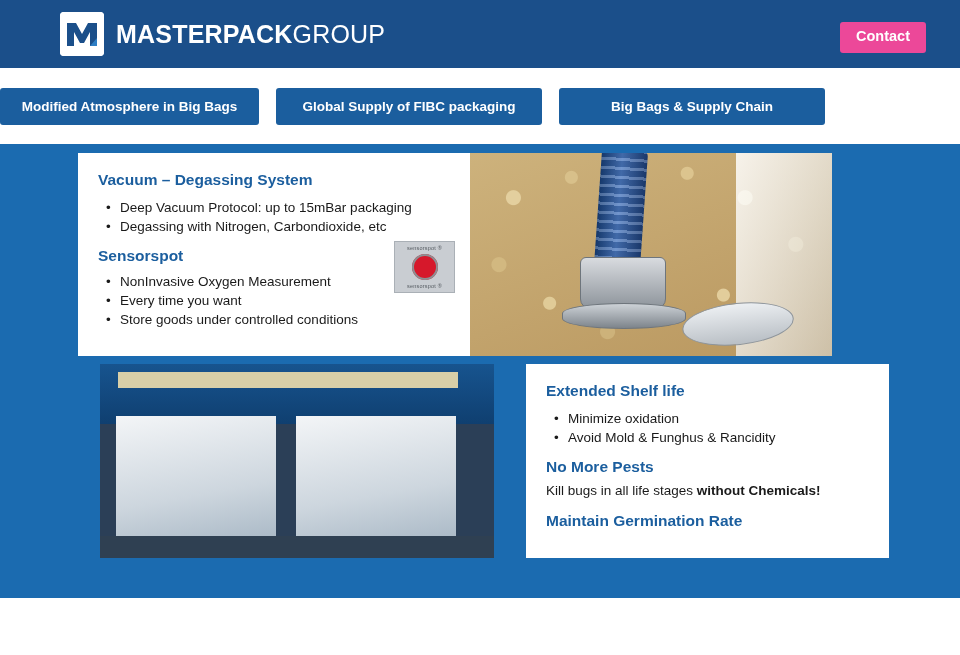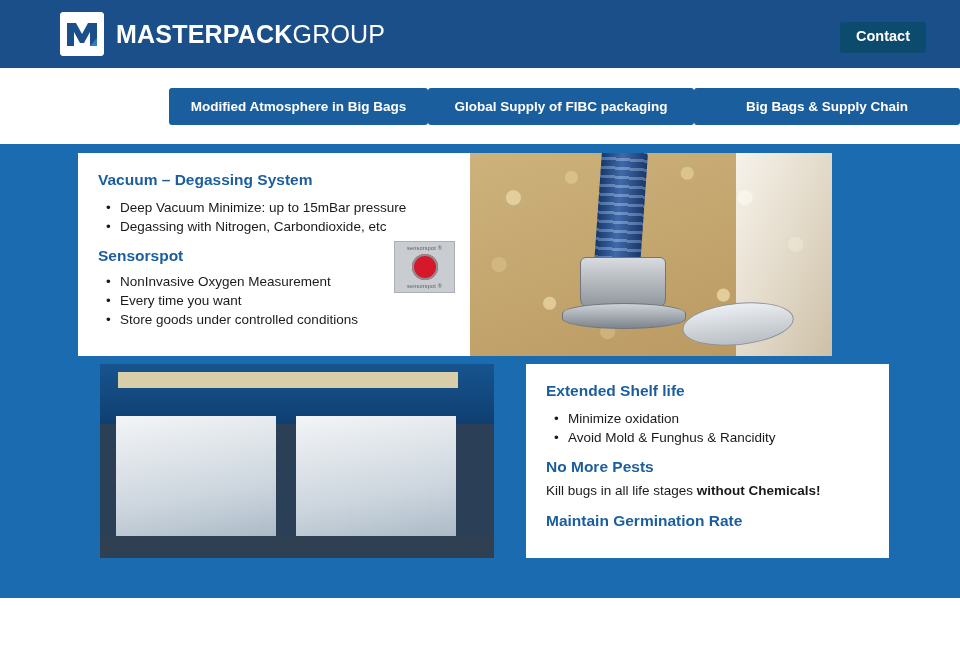--- a/index.html
+++ b/index.html
@@ -34,38 +34,39 @@
     margin-left: 12px;
     font-size: 25px;
     letter-spacing: 0.2px;
     color: #ffffff;
     font-weight: bold;
   }
   .logo-text .light { font-weight: normal; }
   .contact-btn {
     position: absolute;
     right: 34px; top: 22px;
-    background: #0c4a6e;
+    background: #ec4899;
     color: #ffffff;
     font-size: 14.5px;
     font-weight: bold;
     padding: 5px 16px 7px 16px;
     border: none;
     border-radius: 3px;
     cursor: pointer;
     line-height: 1.3;
   }
 
   
   .tabbar {
     width: 960px; height: 76px;
     background: #ffffff;
     display: flex;
     align-items: center;
-    justify-content: flex-end;
+    justify-content: flex-start;
+    gap: 17px;
   }
   .tab {
     height: 37px;
     background: #1b5e9e;
     color: #ffffff;
     font-size: 13.5px;
     font-weight: bold;
     border-radius: 3px;
     display: flex; align-items: center; justify-content: center;
     padding: 0 22px;
@@ -308,21 +309,21 @@
   <div class="tab t3">Big Bags &amp; Supply Chain</div>
 </div>
 
 <div class="panel">
 
   <div class="row-top">
 
     <div class="card-left">
       <div class="card-title">Vacuum – Degassing System</div>
       <ul class="bullets">
-        <li>Deep Vacuum Minimize: up to 15mBar pressure</li>
+        <li>Deep Vacuum Protocol: up to 15mBar packaging</li>
         <li>Degassing with Nitrogen, Carbondioxide, etc</li>
       </ul>
       <div class="card-title sub">Sensorspot</div>
       <ul class="bullets">
         <li>NonInvasive Oxygen Measurement</li>
         <li>Every time you want</li>
         <li>Store goods under controlled conditions</li>
       </ul>
       <div class="sensor-badge">
         <span class="txt-top">sensorspot ®</span>

